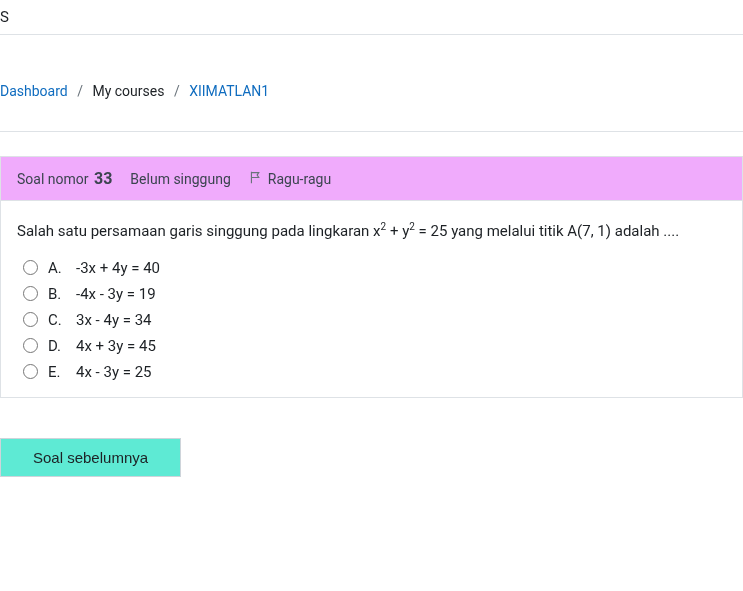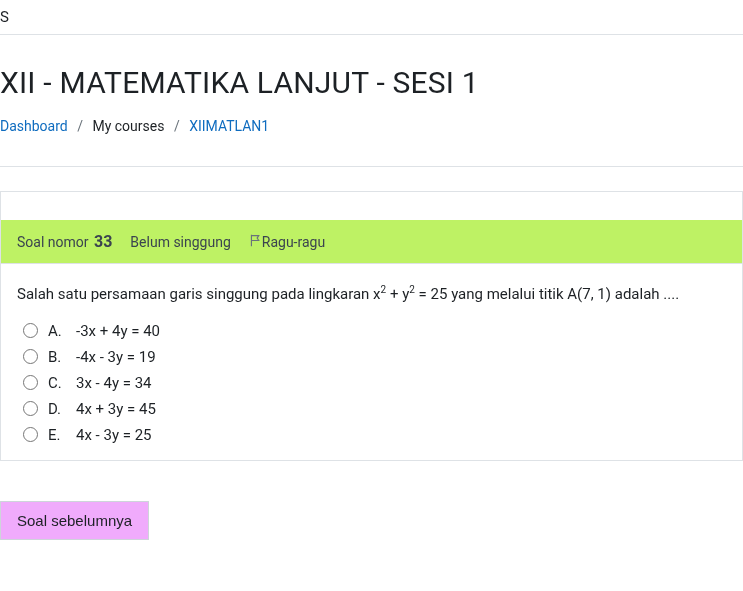--- a/index.html
+++ b/index.html
@@ -41,44 +41,44 @@
     .section-divider {
       border: none;
       border-top: 1px solid #dee2e6;
       margin: 20px 0 0 0;
     }
     .question-card {
       margin-top: 24px;
       border: 1px solid #dee2e6;
     }
     .question-header {
-      background: #bef264;
+      background: #f0abfc;
       padding: 12px 16px;
       display: flex;
       align-items: center;
       gap: 18px;
       font-size: 14px;
       color: #3b444f;
       border-bottom: 1px solid #dee2e6;
-      margin-top: 28px;
     }
     .question-number-label {
       font-size: 14px;
     }
     .question-number {
       font-weight: 700;
       font-size: 16px;
       margin-left: 2px;
     }
     .question-status {
       font-size: 14px;
     }
     .flag {
       display: inline-flex;
       align-items: center;
+      gap: 6px;
       font-size: 14px;
       color: #3b444f;
       cursor: pointer;
     }
     .flag svg {
       width: 13px;
       height: 13px;
       stroke: #6a737b;
       fill: none;
       stroke-width: 1.4;
@@ -113,37 +113,36 @@
       accent-color: #0f6cbf;
       cursor: pointer;
     }
     .option-letter {
       min-width: 18px;
     }
     .nav-row {
       margin-top: 40px;
     }
     .prev-btn {
-      background: #f0abfc;
+      background: #5eead4;
       border: 1px solid #ced4da;
-      padding: 10px 16px;
+      padding: 10px 32px;
       font-size: 15px;
       color: #1d2125;
       cursor: pointer;
     }
   </style>
 </head>
 <body>
 
 <div class="topbar">
   <span>S</span>
 </div>
 
 <div class="page-header">
-  <h1 class="page-title">XII - MATEMATIKA LANJUT - SESI 1</h1>
   <nav class="breadcrumb">
     <a href="#">Dashboard</a>
     <span class="sep">/</span>
     <span class="current">My courses</span>
     <span class="sep">/</span>
     <a href="#">XIIMATLAN1</a>
   </nav>
 </div>
 
 <hr class="section-divider">

